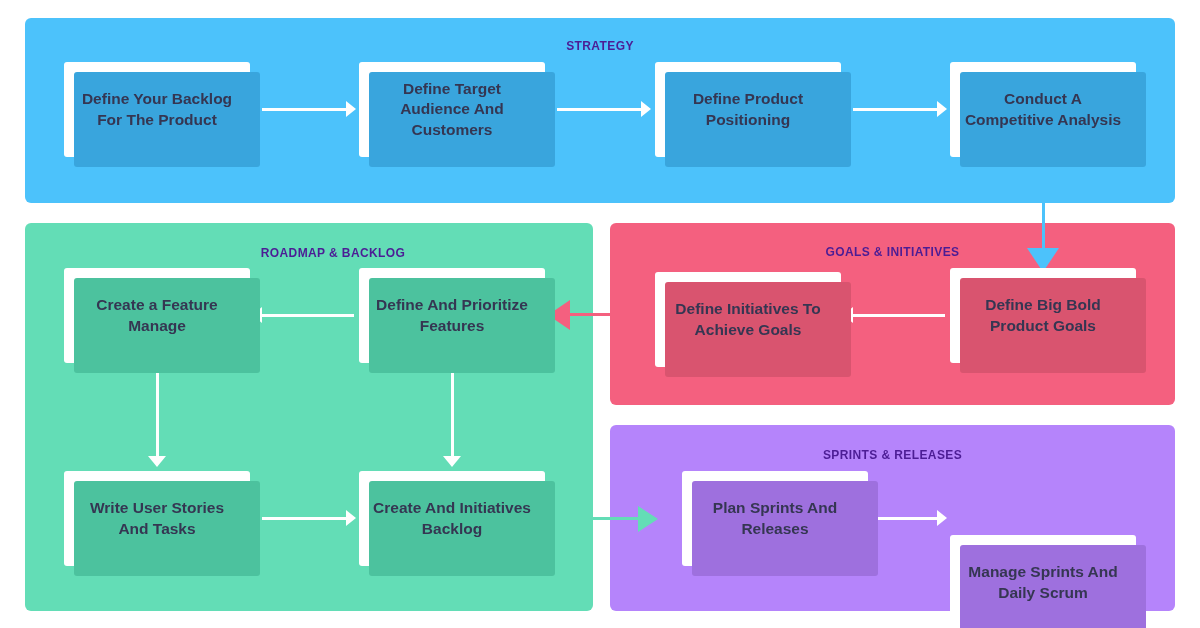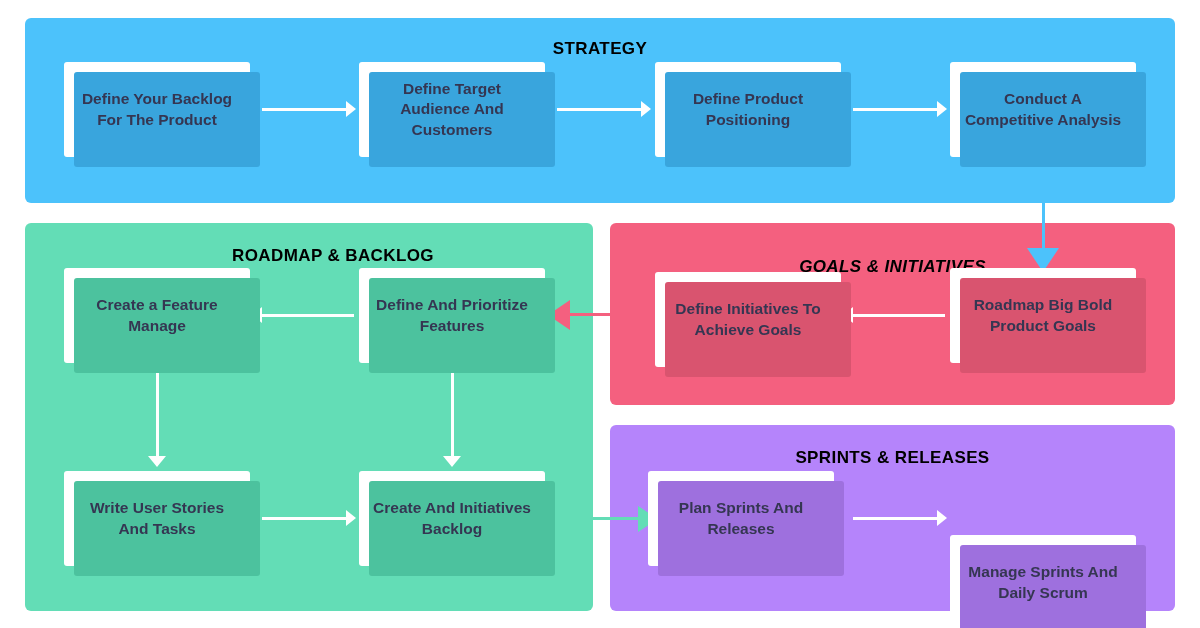--- a/index.html
+++ b/index.html
@@ -14,23 +14,23 @@
   
   .panel{
     position:absolute;
     border-radius:6px;
     box-sizing:border-box;
   }
   .panel-title{
     position:absolute;
     left:0;right:0;
     text-align:center;
-    color:#000000;
+    color:#4c1d95;
     font-weight:bold;
-    font-size:17px;
+    font-size:12px;
     letter-spacing:.4px;
     white-space:nowrap;
   }
   #panel-strategy{left:25px;top:18px;width:1150px;height:185px;background:#4cc2fb;}
   #panel-roadmap {left:25px;top:223px;width:568px;height:388px;background:#63ddb6;}
   #panel-goals   {left:610px;top:223px;width:565px;height:182px;background:#f4607f;}
   #panel-sprints {left:610px;top:425px;width:565px;height:186px;background:#b584fb;}
 
   
   .card{
@@ -177,45 +177,45 @@
     <div class="v-line w" style="left:451px;top:358px;height:100px;"></div>
     <div class="arrow-d wd" style="left:443px;top:456px;"></div>
   </div>
 
   <div class="conn">
     <div class="h-line w" style="left:262px;top:517px;width:86px;"></div>
     <div class="arrow-r wr" style="left:346px;top:510px;"></div>
   </div>
 
   <div class="panel" id="panel-goals">
-    <div class="panel-title" style="top:34px;font-style:italic;">GOALS &amp; INITIATIVES</div>
+    <div class="panel-title" style="top:22px;">GOALS &amp; INITIATIVES</div>
   </div>
 
   <div class="card sh-pink" style="left:655px;top:272px;width:186px;height:95px;padding-left:10px;">
     <span class="label">Define Initiatives To Achieve Goals</span>
   </div>
   <div class="card sh-pink" style="left:950px;top:268px;width:186px;height:95px;">
-    <span class="label">Roadmap Big Bold Product Goals</span>
+    <span class="label">Define Big Bold Product Goals</span>
   </div>
 
   <div class="conn">
     <div class="h-line w" style="left:853px;top:314px;width:92px;"></div>
     <div class="arrow-l wl" style="left:843px;top:307px;"></div>
   </div>
 
   <div class="conn">
     <div class="h-line" style="left:570px;top:313px;width:90px;background:#f4607f;"></div>
     <div class="big-arrow-l" style="left:548px;top:300px;"></div>
   </div>
 
   <div class="panel" id="panel-sprints">
     <div class="panel-title" style="top:23px;text-align:center;">SPRINTS &amp; RELEASES</div>
   </div>
 
-  <div class="card sh-purple" style="left:648px;top:471px;width:186px;height:95px;">
+  <div class="card sh-purple" style="left:682px;top:471px;width:186px;height:95px;">
     <span class="label">Plan Sprints And Releases</span>
   </div>
   <div class="card sh-purple" style="left:950px;top:495px;width:186px;height:95px;margin-top:40px;">
     <span class="label">Manage Sprints And Daily Scrum</span>
   </div>
 
   <div class="conn">
     <div class="h-line" style="left:551px;top:517px;width:90px;background:#63ddb6;"></div>
     <div class="big-arrow-r" style="left:638px;top:506px;"></div>
   </div>

